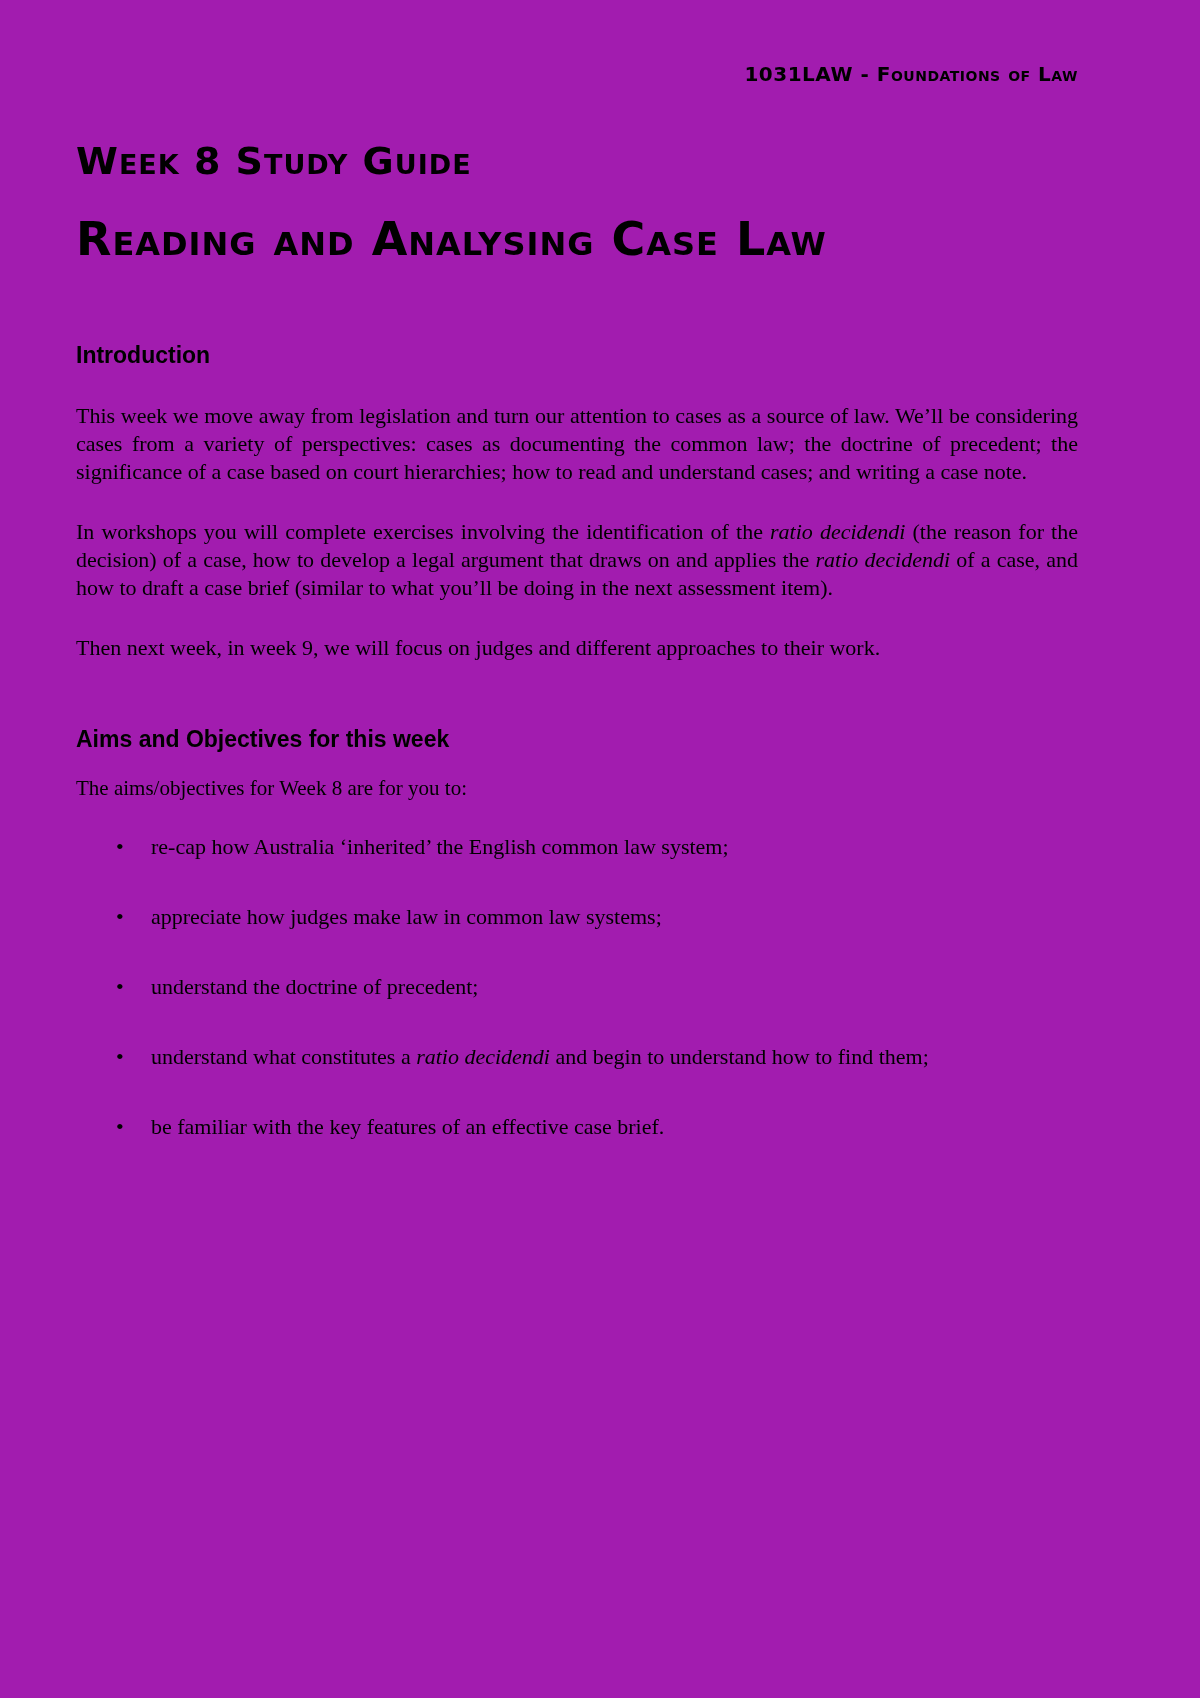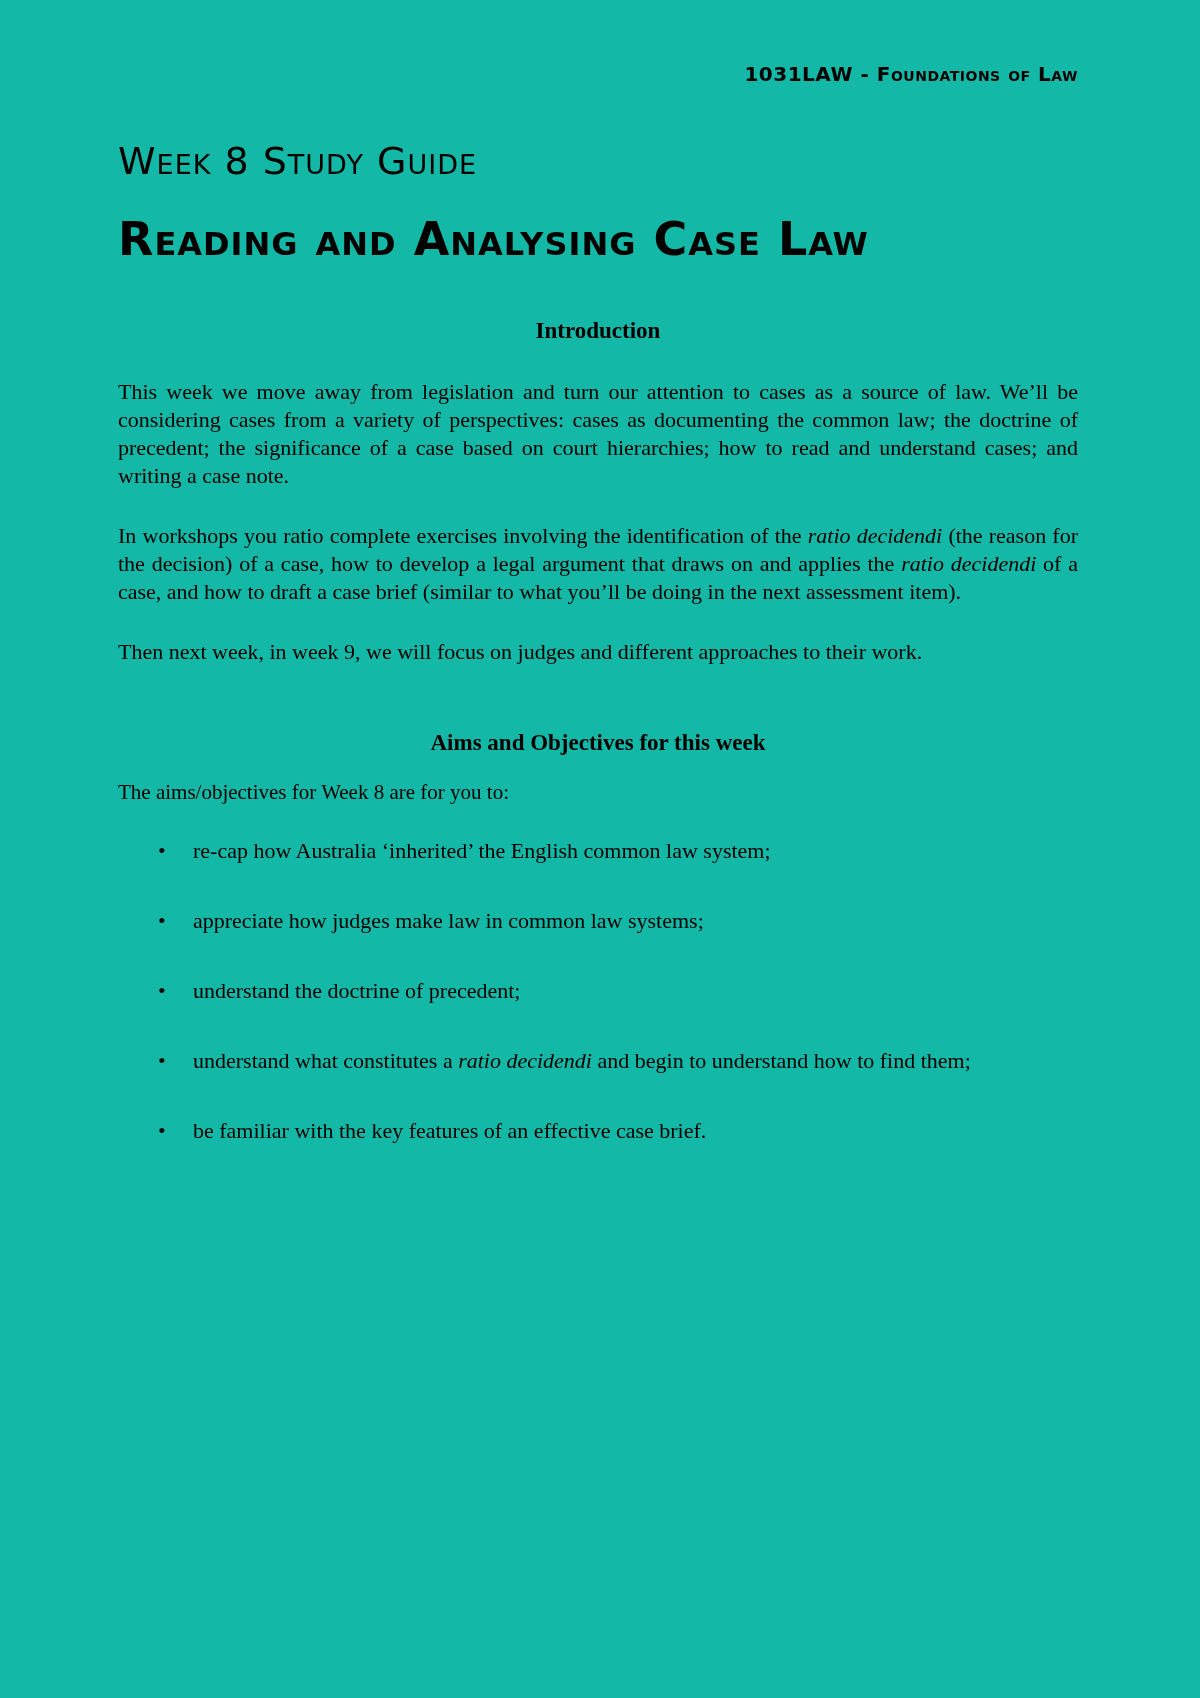--- a/index.html
+++ b/index.html
@@ -5,61 +5,60 @@
   html, body {
     margin: 0;
     padding: 0;
     background: #ffffff;
   }
   .page {
     position: relative;
     width: 1200px;
     height: 1698px;
     margin: 0 auto;
-    background: #14b8a6;
+    background: #a21caf;
     color: #000000;
     box-sizing: border-box;
-    padding: 62px 122px 0 118px;
+    padding: 62px 122px 0 76px;
     font-family: "Liberation Serif", serif;
     overflow: hidden;
   }
   .doc-header {
     font-family: "DejaVu Sans", sans-serif;
     font-weight: 700;
     font-variant: small-caps;
     font-size: 20px;
     line-height: 24px;
     text-align: right;
     letter-spacing: 0.5px;
   }
   .title-1 {
     font-family: "DejaVu Sans", sans-serif;
-    font-weight: 400;
+    font-weight: 700;
     font-variant: small-caps;
     font-size: 38px;
     line-height: 46px;
     letter-spacing: 1px;
     margin: 52px 0 0 0;
   }
   .title-2 {
     font-family: "DejaVu Sans", sans-serif;
     font-weight: 700;
     font-variant: small-caps;
     font-size: 46px;
     line-height: 42px;
     letter-spacing: 1px;
     margin: 34px 0 0 0;
   }
   .section-heading {
-    font-family: Liberation Serif, serif;
+    font-family: Liberation Sans, sans-serif;
     font-weight: 700;
     font-size: 23px;
     line-height: 30px;
-    margin: 56px 0 0 0;
-    text-align: center;
+    margin: 80px 0 0 0;
   }
   .section-heading.aims {
     margin-top: 62px;
   }
   .para {
     font-size: 22px;
     line-height: 28px;
     text-align: justify;
     margin: 32px 0 0 0;
   }
@@ -104,21 +103,21 @@
   </div>
 
   <h1 class="title-1">Week 8 Study Guide</h1>
 
   <h2 class="title-2">Reading and Analysing Case Law</h2>
 
   <h3 class="section-heading">Introduction</h3>
 
   <p class="para first"><span>This week we move away from legislation and turn our attention to cases as a source of law. We’ll be considering cases from a variety of perspectives: cases as documenting the common law; the doctrine of precedent; the significance of a case based on court hierarchies; how to read and understand cases; and writing a case note.</span></p>
 
-  <p class="para"><span>In workshops you ratio complete exercises involving the identification of the </span><em>ratio decidendi</em><span> (the reason for the decision) of a case, how to develop a legal argument that draws on and applies the </span><em>ratio decidendi</em><span> of a case, and how to draft a case brief (similar to what you’ll be doing in the next assessment item).</span></p>
+  <p class="para"><span>In workshops you will complete exercises involving the identification of the </span><em>ratio decidendi</em><span> (the reason for the decision) of a case, how to develop a legal argument that draws on and applies the </span><em>ratio decidendi</em><span> of a case, and how to draft a case brief (similar to what you’ll be doing in the next assessment item).</span></p>
 
   <p class="para"><span>Then next week, in week 9, we will focus on judges and different approaches to their work.</span></p>
 
   <h3 class="section-heading aims">Aims and Objectives for this week</h3>
 
   <p class="lead">The aims/objectives for Week 8 are for you to:</p>
 
   <ul class="bullets">
     <li><span>re-cap how Australia ‘inherited’ the English common law system;</span></li>
     <li><span>appreciate how judges make law in common law systems;</span></li>

